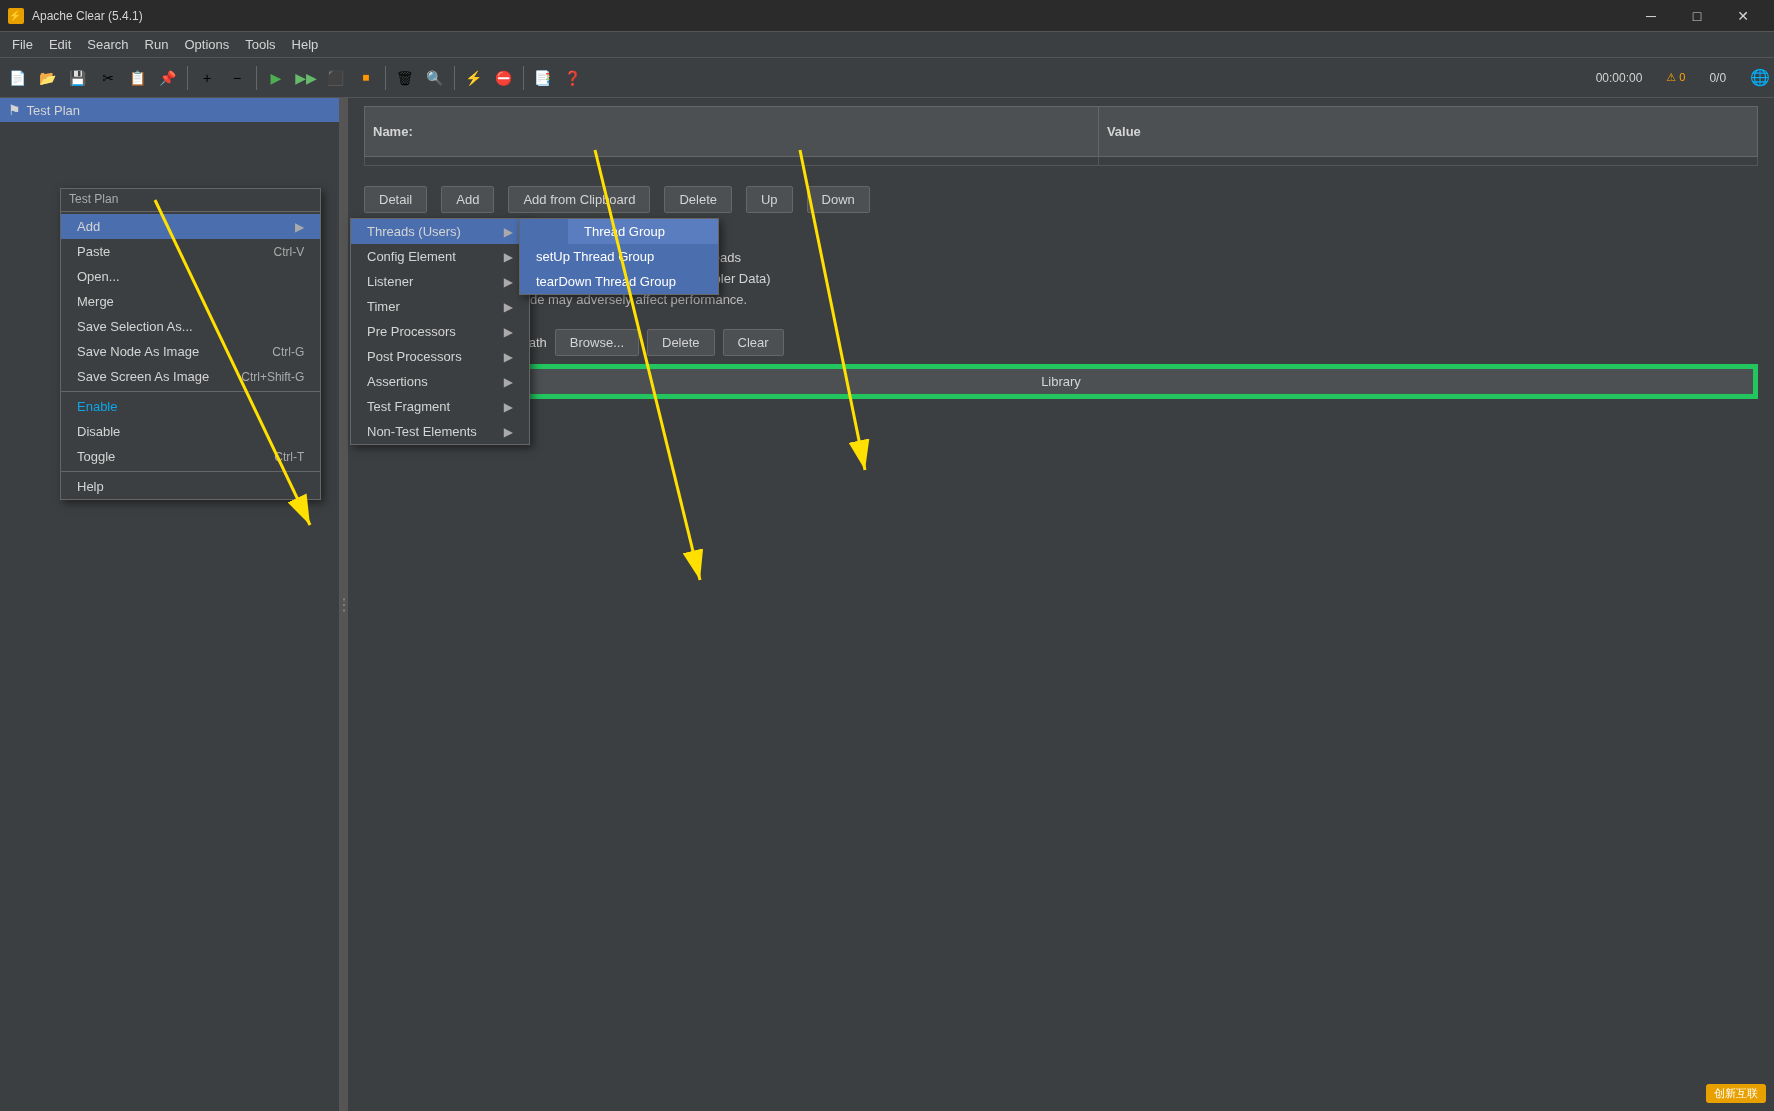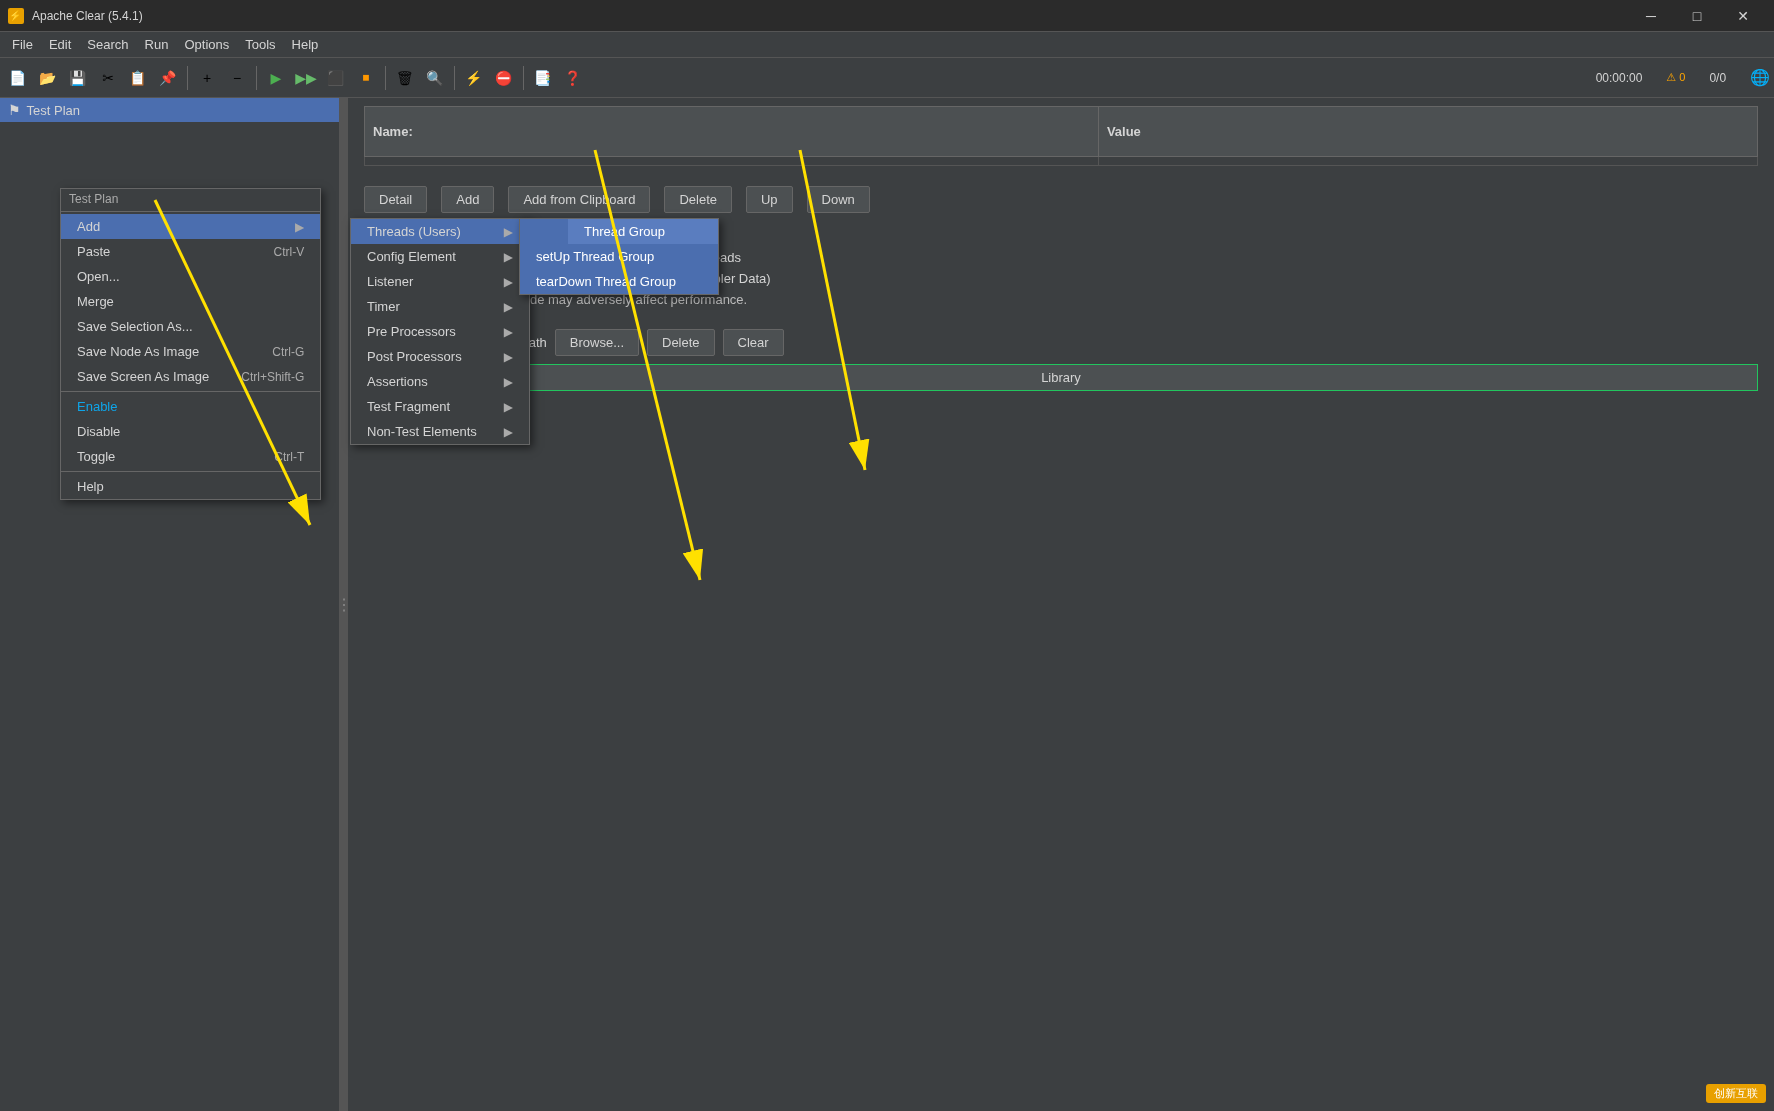--- a/index.html
+++ b/index.html
@@ -304,21 +304,21 @@
     
     .library-table {
       width: 100%;
       border-collapse: collapse;
     }
     .library-table th {
       background: #4c5052;
       color: #d4d4d4;
       padding: 5px 8px;
       text-align: center;
-      border: 1px solid #22c55e;
+      border: 5px solid #22c55e;
       font-weight: normal;
       font-size: 13px;
       margin-top: 16px;
     }
 
     
     .arrows-svg {
       position: absolute;
       top: 0;
       left: 0;

